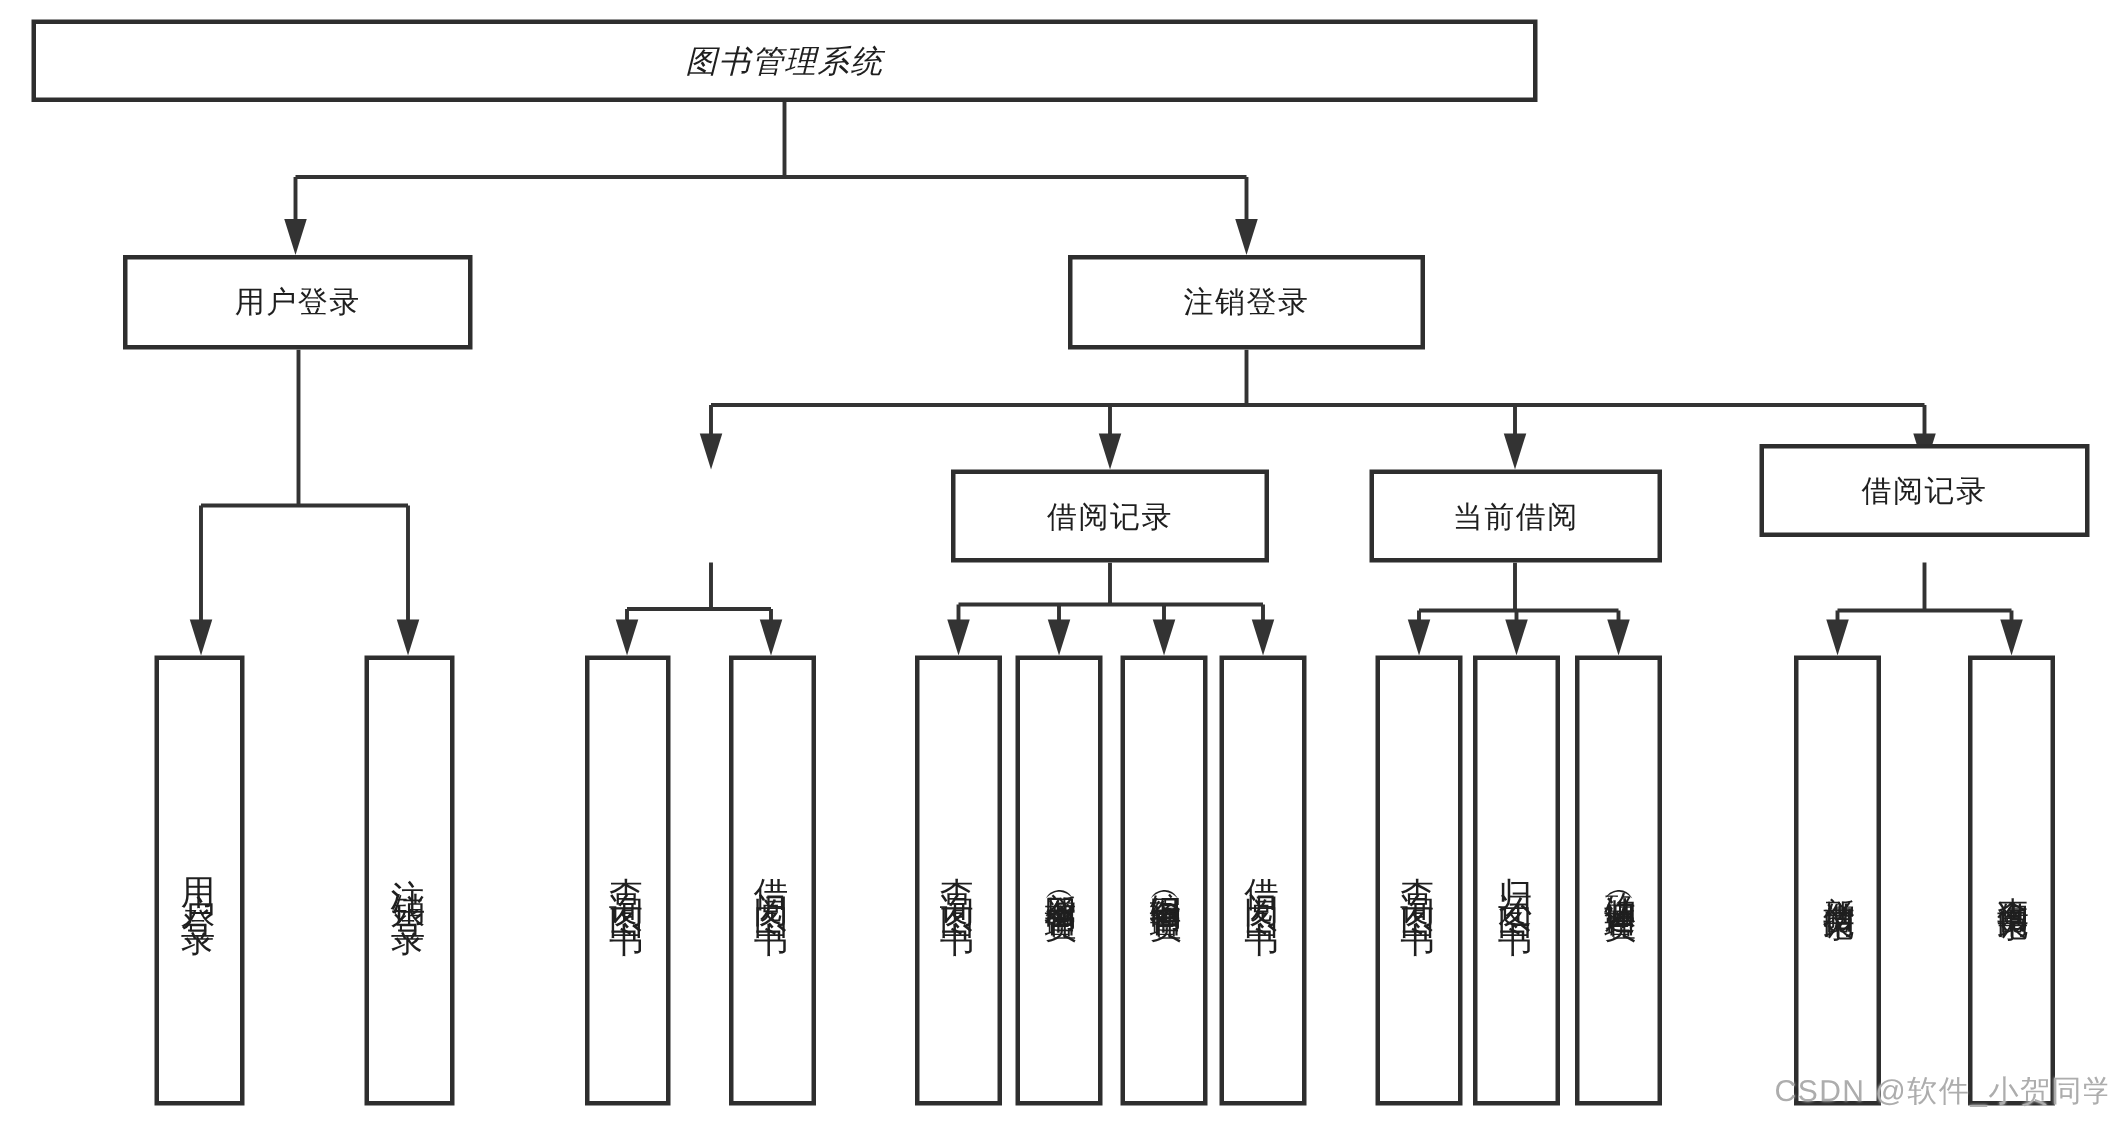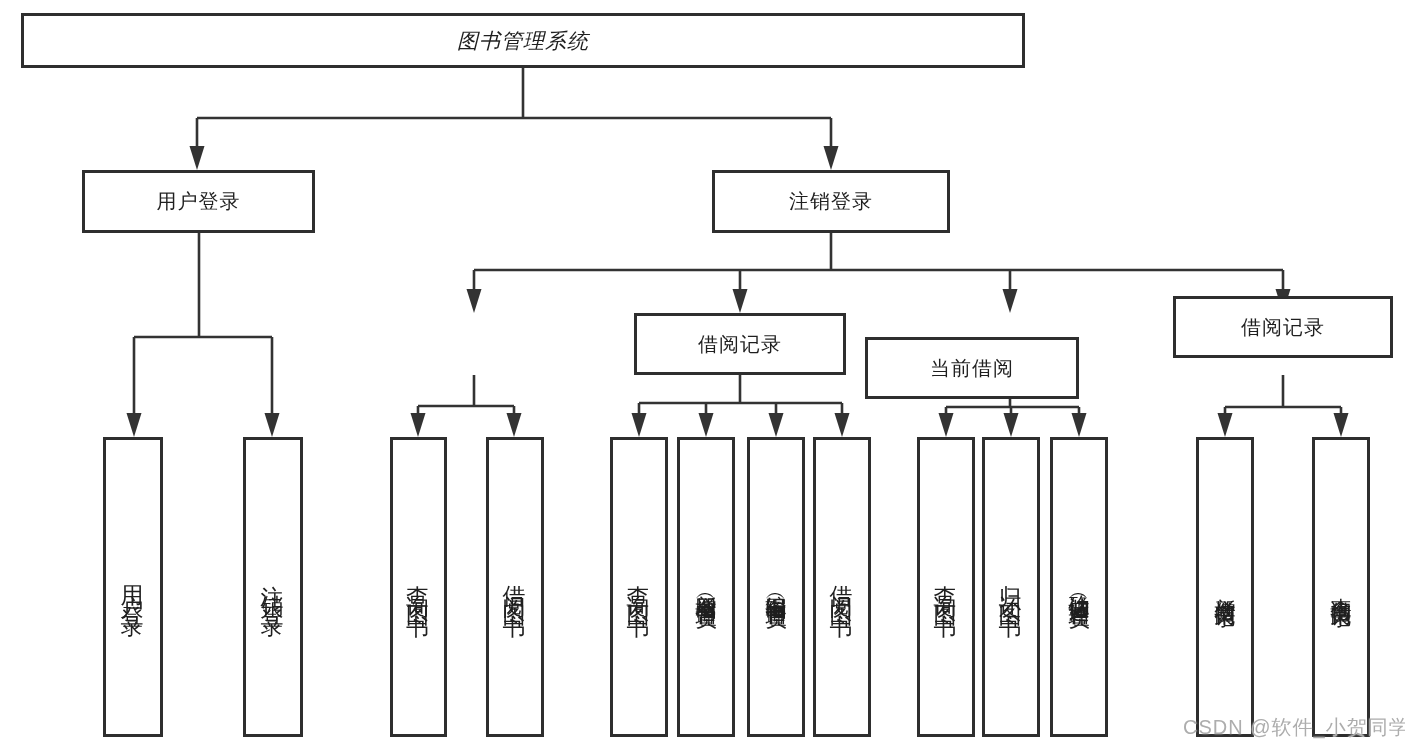--- a/index.html
+++ b/index.html
@@ -109,21 +109,21 @@
       <polygon points="1333.5,413 1348.5,413 1341,437"></polygon>
     </g>
   </svg>
 
   <div class="hbox root" style="left:21px; top:13px; width:1004px; height:55px;">图书管理系统</div>
 
   <div class="hbox" style="left:82px; top:170px; width:233px; height:63px;">用户登录</div>
   <div class="hbox" style="left:712px; top:170px; width:238px; height:63px;">注销登录</div>
 
   <div class="hbox" style="left:634px; top:313px; width:212px; height:62px;">借阅记录</div>
-  <div class="hbox" style="left:865px; top:313px; width:214px; height:62px;margin-top:24px;">当前借阅</div>
+  <div class="hbox" style="left:913px; top:313px; width:195px; height:62px;">当前借阅</div>
   <div class="hbox" style="left:1173px; top:296px; width:220px; height:62px;">借阅记录</div>
 
   <div class="vbox" style="left:103px; width:60px;">用户登录</div>
   <div class="vbox" style="left:243px; width:60px;">注销登录</div>
 
   <div class="vbox" style="left:390px; width:57px;">查询图书</div>
   <div class="vbox" style="left:486px; width:58px;">借阅图书</div>
 
   <div class="vbox" style="left:610px; width:58px;">查询图书</div>
   <div class="vbox long" style="left:677px; width:58px;">新增图书（管理员）</div>

